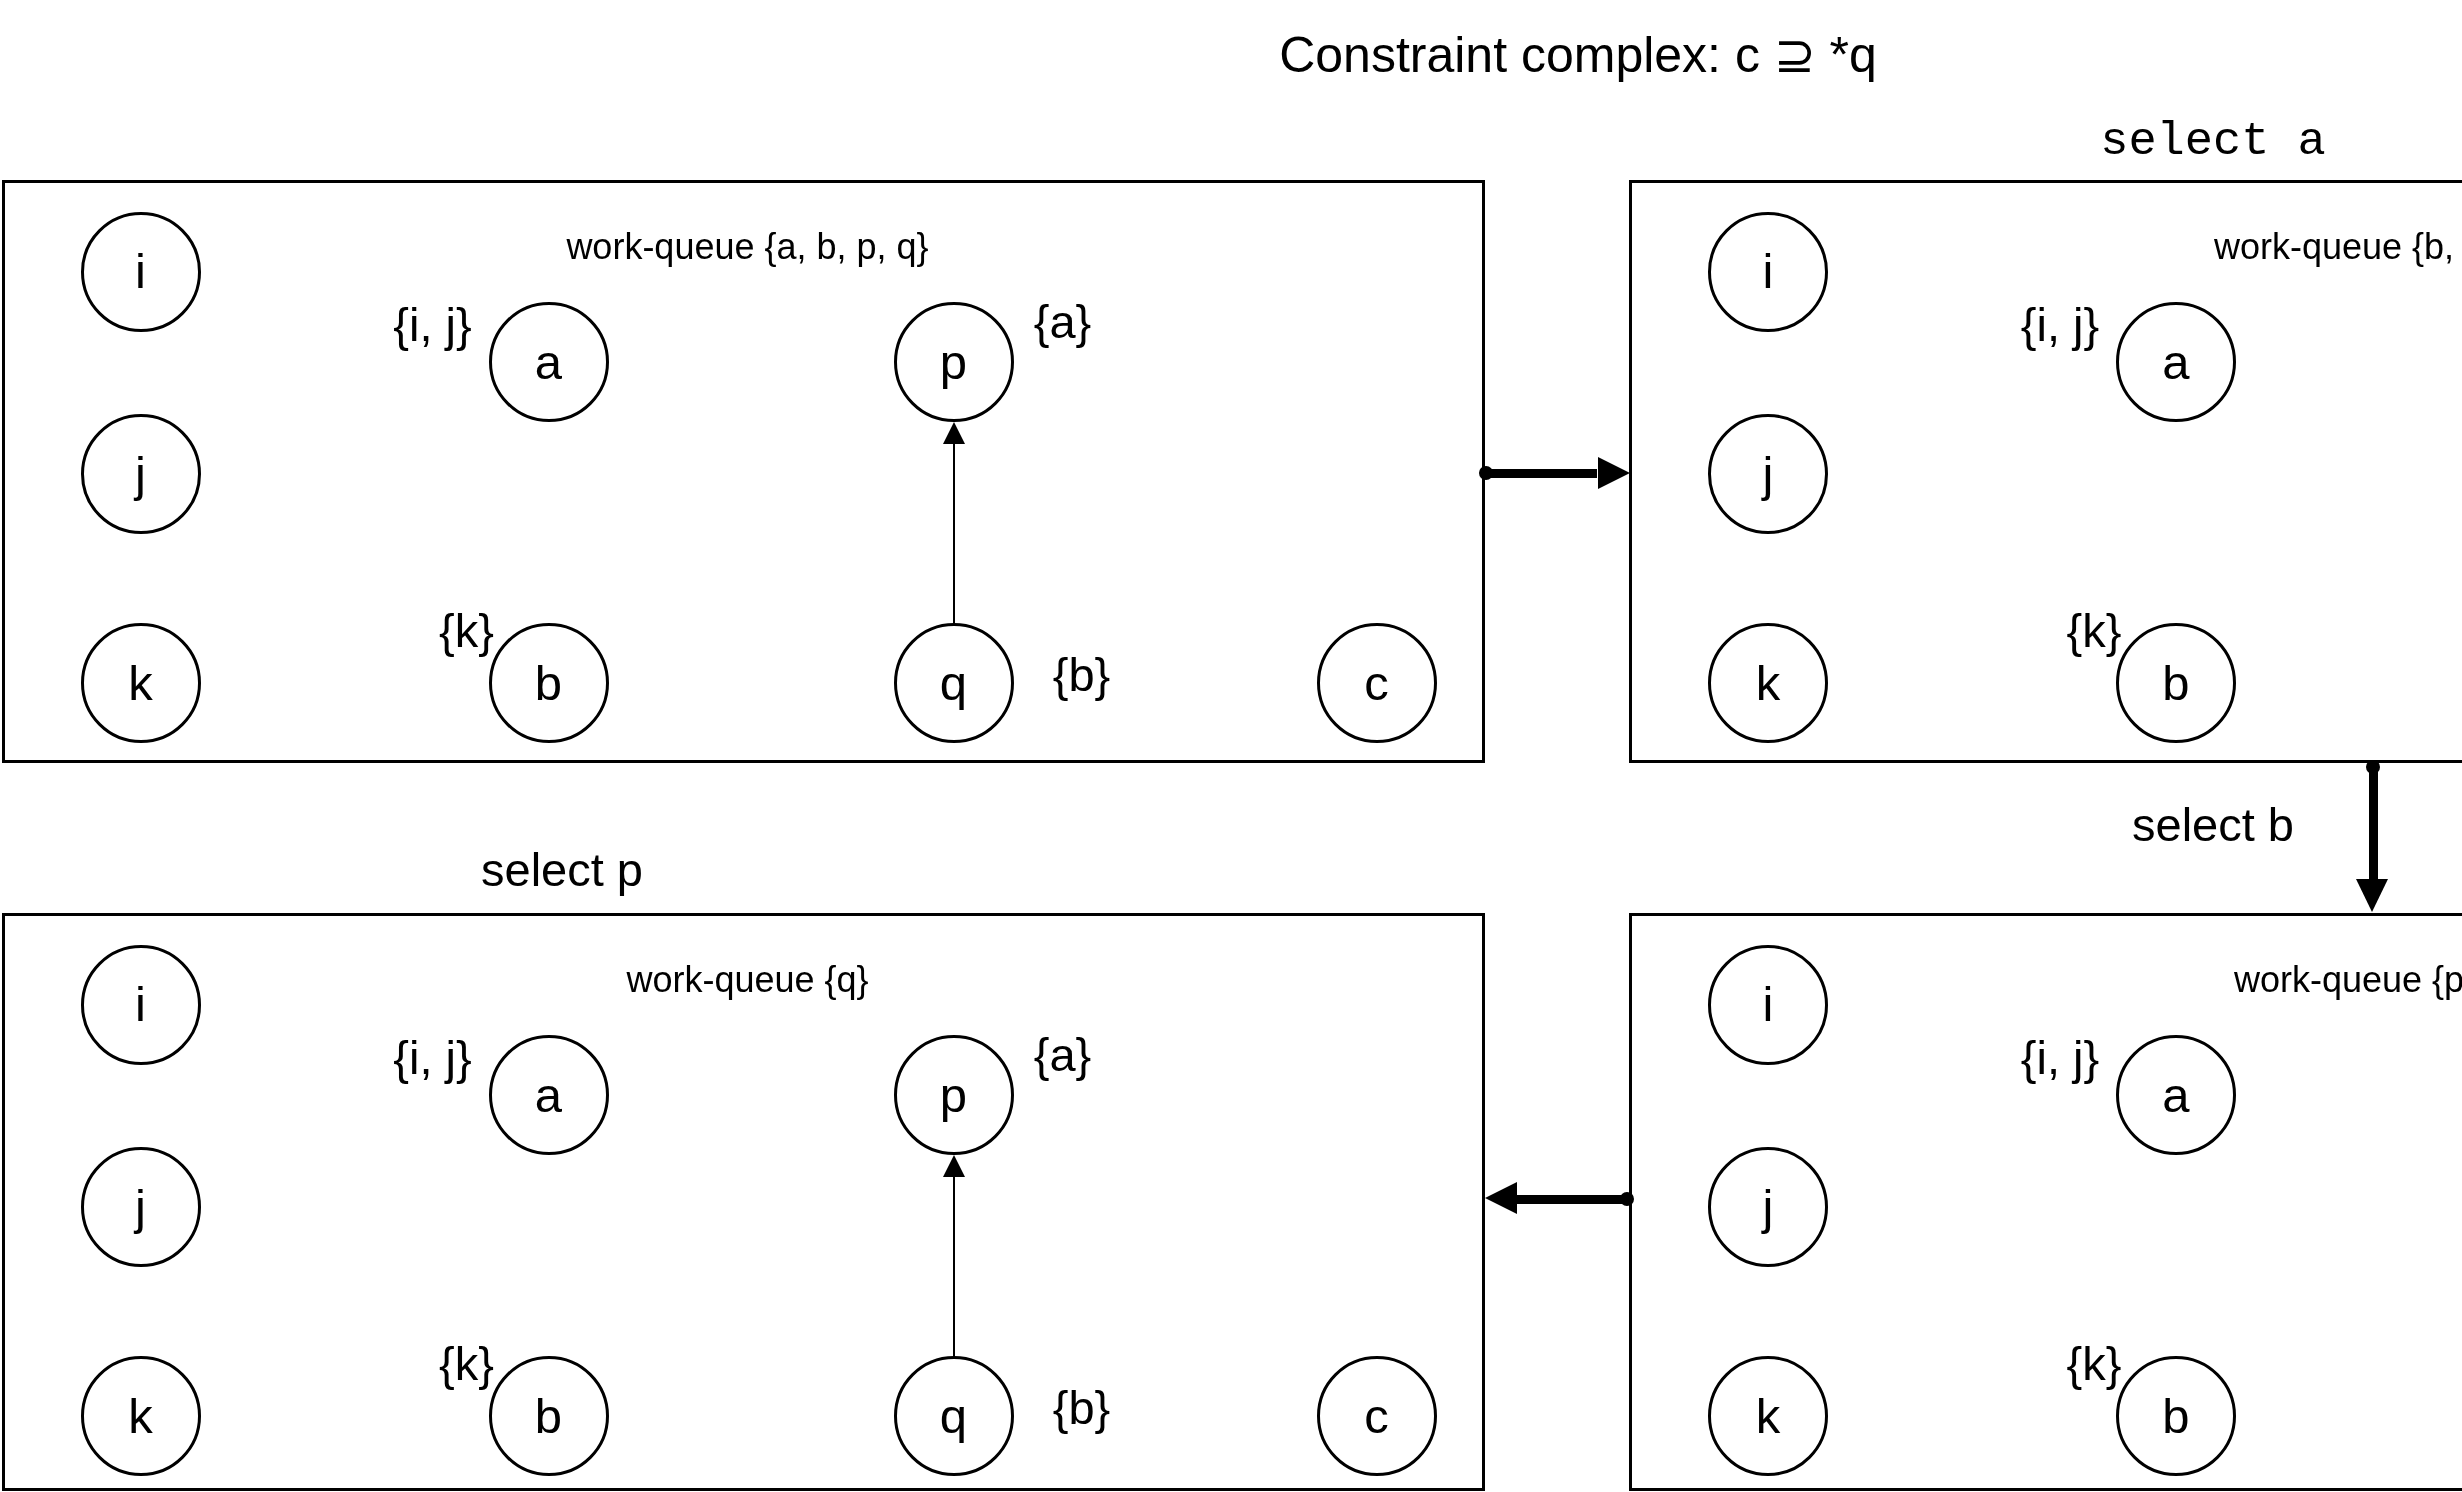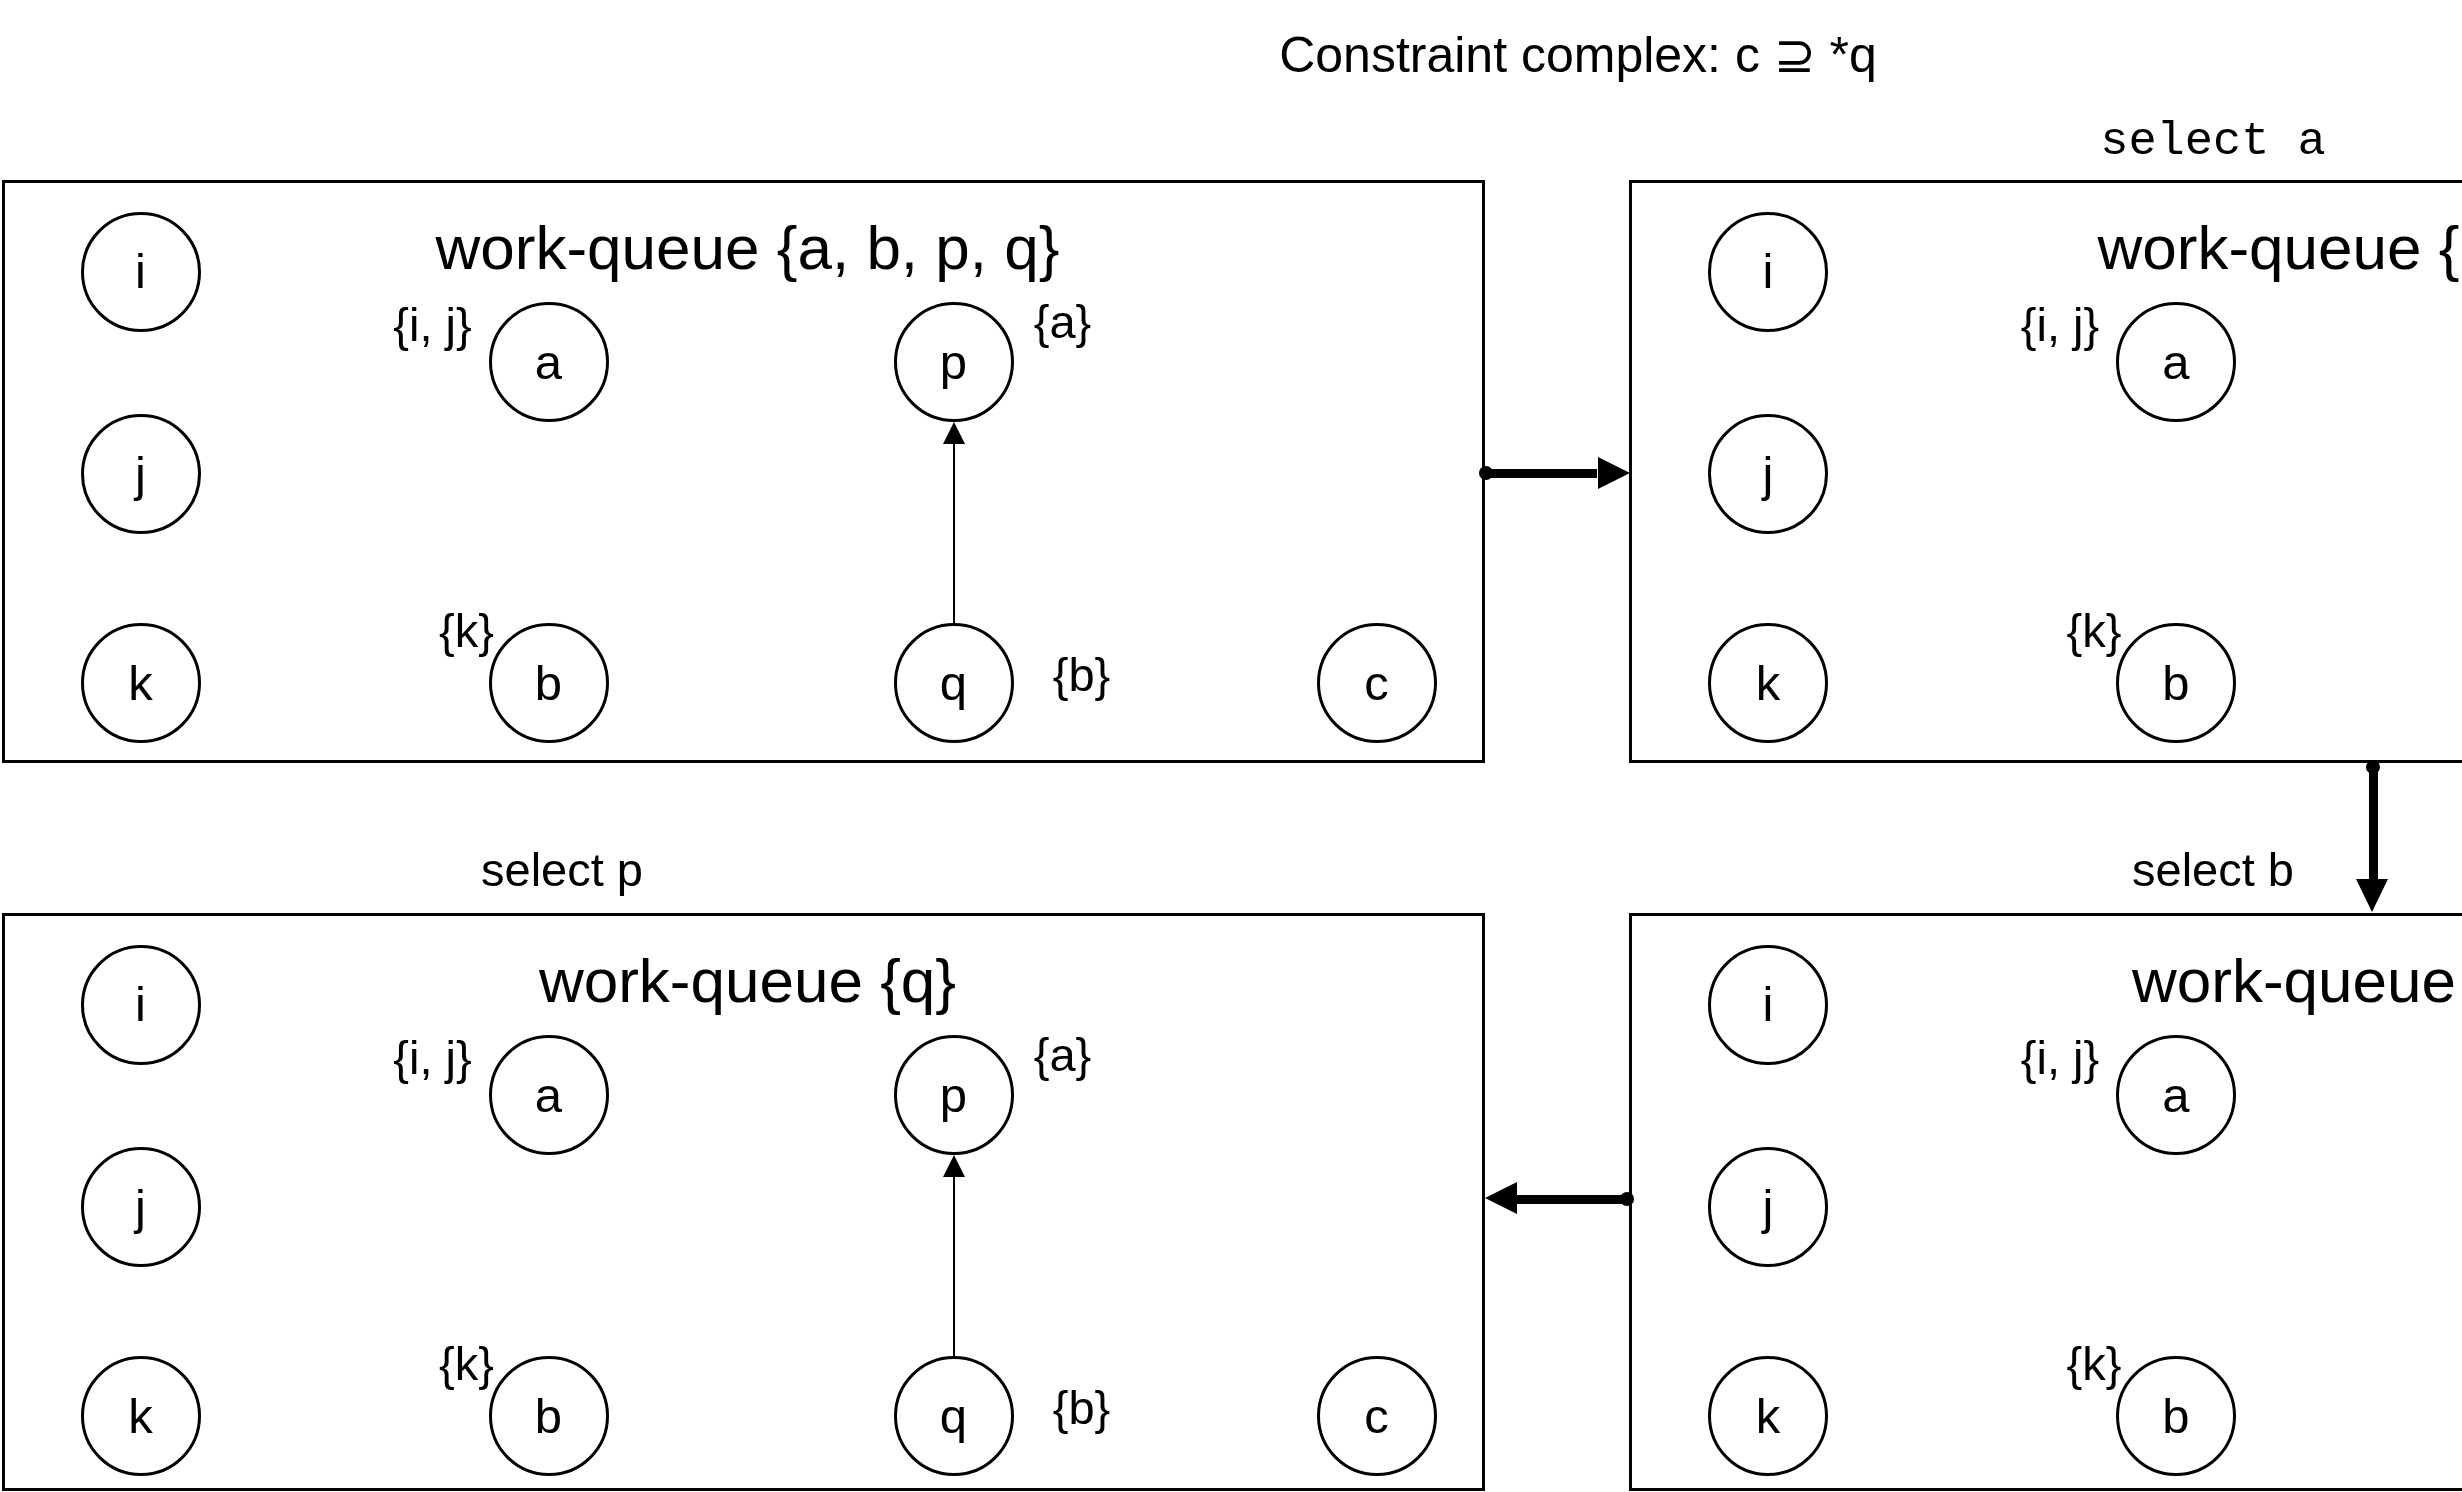--- a/index.html
+++ b/index.html
@@ -28,39 +28,39 @@
     text-align: right;
   }
   .select-label {
     position: absolute;
     transform: translate(-50%, -50%);
     font-size: 47px;
     white-space: nowrap;
   }
   #select-a-label { left: 2213px; top: 141px; font-family: Liberation Mono, monospace; }
   #select-p-label { left: 562px; top: 869px; }
-  #select-b-label { left: 2213px; top: 869px; text-align: center; }
+  #select-b-label { left: 2213px; top: 824px; text-align: center; }
 
   .panel {
     position: absolute;
     border: 3.4px solid #000000;
     background: #ffffff;
     box-sizing: border-box;
   }
   #panel-initial  { left: 1.5px;    top: 180px;  width: 1483px; height: 583px; }
   #panel-select-a { left: 1629px; top: 180px;  width: 1486px; height: 583px; }
   #panel-select-p { left: 1.5px;    top: 913px; width: 1483px; height: 578px; }
   #panel-select-b { left: 1629px; top: 913px; width: 1486px; height: 578px; }
 
   .wq {
     position: absolute;
     left: 743px;
     top: 64px;
     transform: translate(-50%, -50%);
-    font-size: 62px;
+    font-size: 36px;
     white-space: nowrap;
   }
   .ann {
     position: absolute;
     transform: translate(-50%, -50%);
     font-size: 47px;
     white-space: nowrap;
     margin-top: 29px;
   }
   .ann-a { left: 428px;  top: 112px; }

